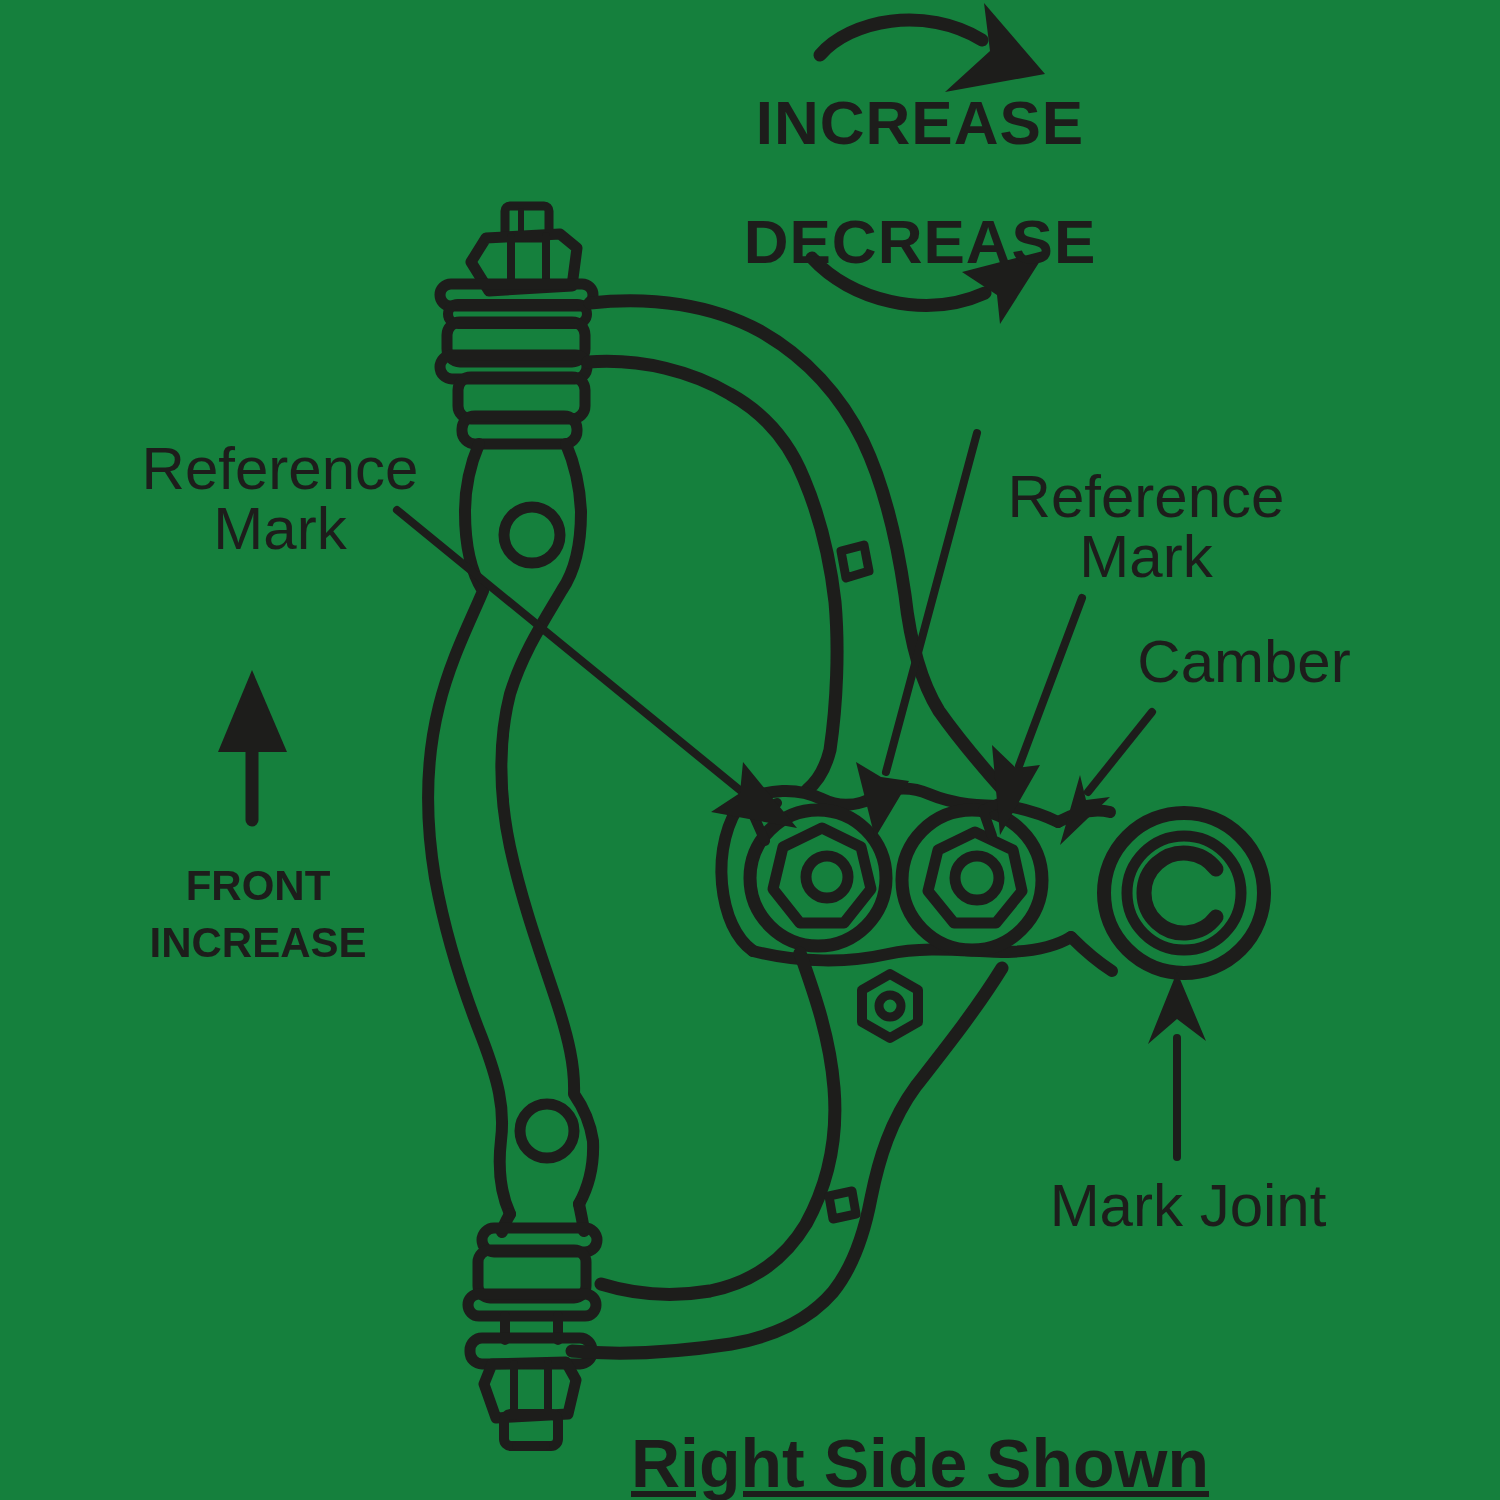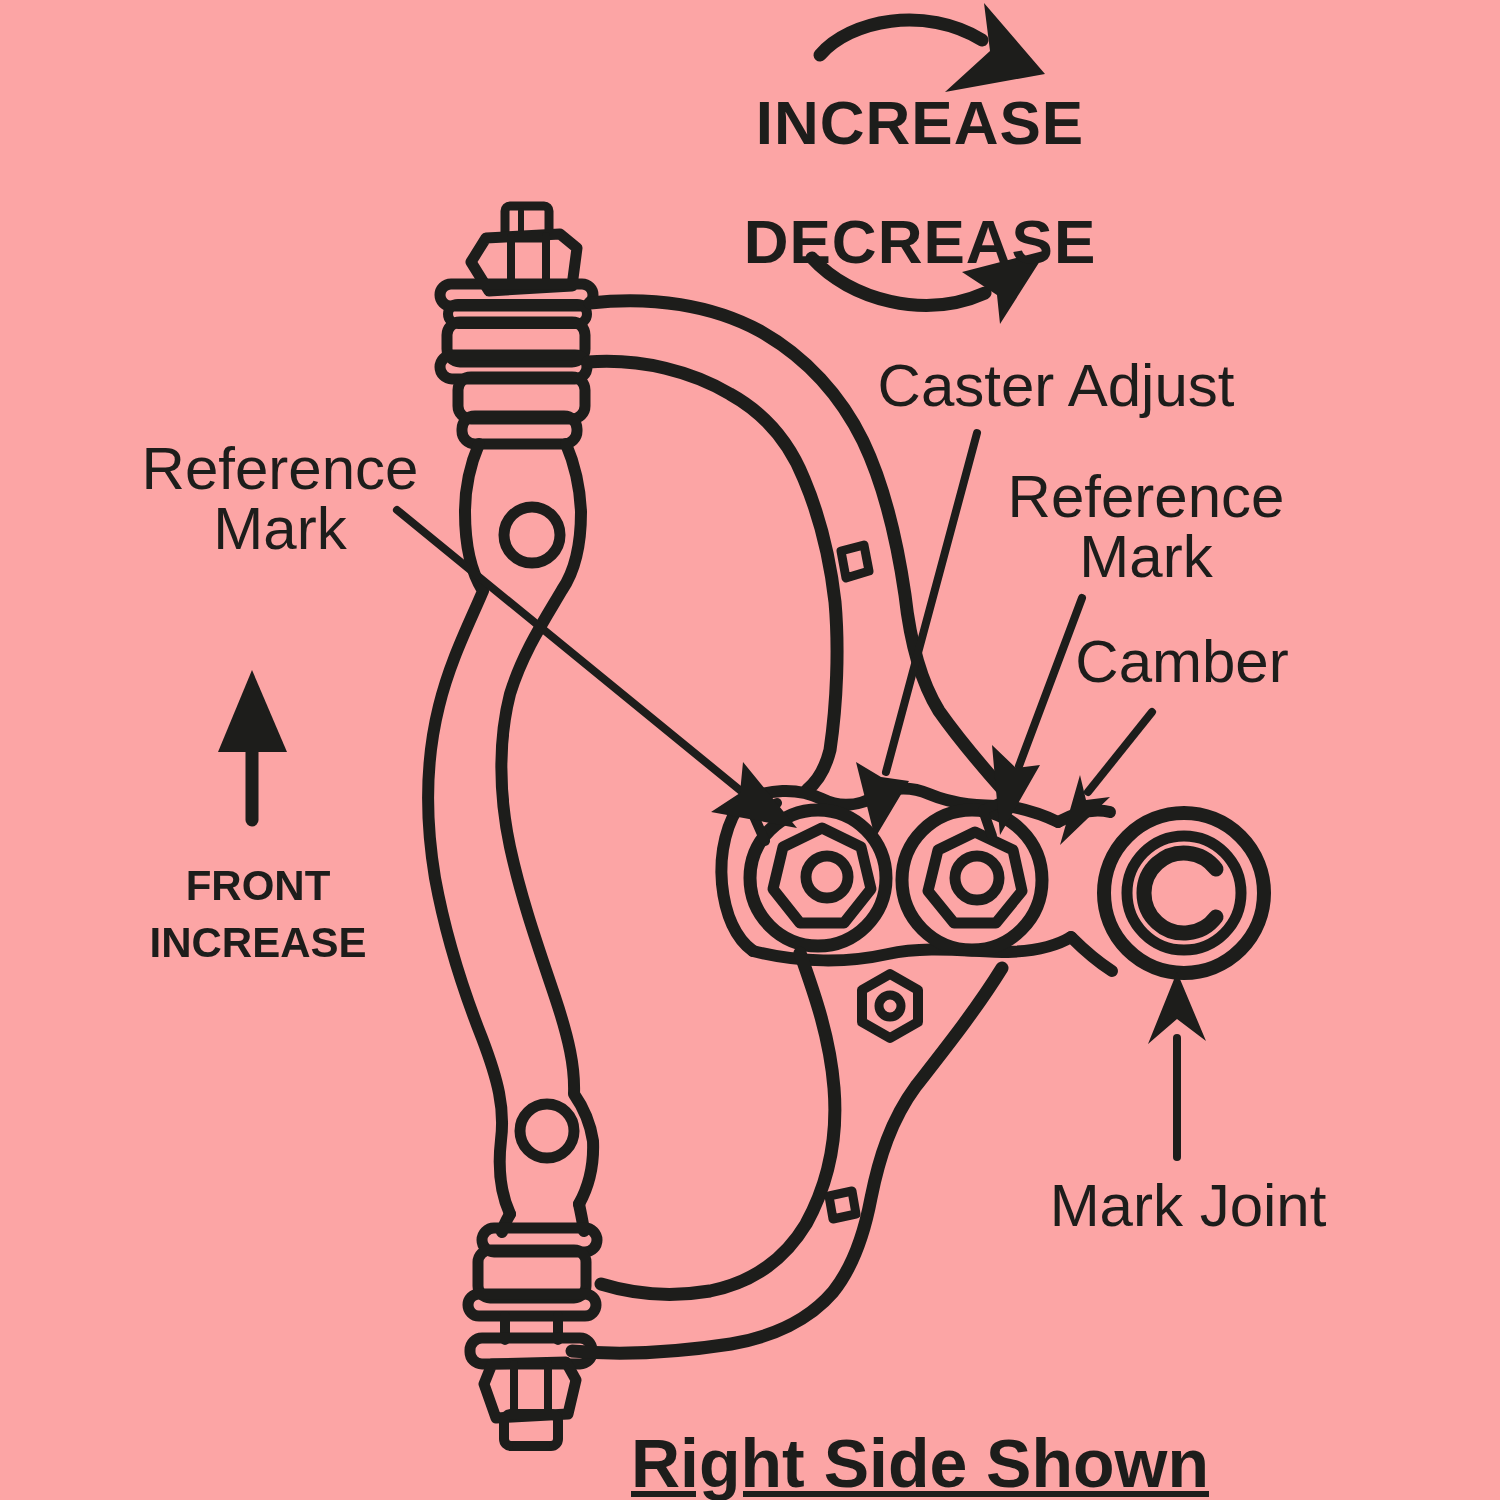--- a/index.html
+++ b/index.html
@@ -1,19 +1,19 @@
 <!DOCTYPE html>
 <html><head>
 <meta charset="utf-8">
 <style>
   html,body{margin:0;padding:0;background:#ffffff;}
   .canvas{
     position:relative;
     width:1500px;height:1500px;
-    background:#fca5a5;
+    background:#15803d;
     font-family:"Liberation Sans", sans-serif;
     color:#1d1d1b;
     overflow:hidden;
   }
   .drawing{position:absolute;left:0;top:0;width:1500px;height:1500px;}
   .lbl{
     position:absolute;
     text-align:center;
     line-height:60px;
     font-size:60px;
@@ -145,33 +145,32 @@
     <g>
       <path d="M1177 1157 V 1038" stroke-width="8"></path>
       <path d="M1177 972 L 1148 1044 L 1177 1019 L 1206 1041 Z" fill="#1d1d1b" stroke="none"></path>
     </g>
   </svg>
 
   <div class="lbl bold big" style="left:700px;top:92px;width:440px;">INCREASE</div>
 
   <div class="lbl bold big" style="left:700px;top:179px;width:440px;margin-top:32px;">DECREASE</div>
 
-  <div class="lbl" style="left:856px;top:356px;width:400px;">Caster Adjust</div>
 
   <div class="lbl" style="left:100px;top:439px;width:360px;">
     <div>Reference</div>
     <div>Mark</div>
   </div>
 
   <div class="lbl" style="left:966px;top:467px;width:360px;">
     <div>Reference</div>
     <div>Mark</div>
   </div>
 
-  <div class="lbl" style="left:1022px;top:632px;width:320px;">
+  <div class="lbl" style="left:1084px;top:632px;width:320px;">
     <div>Camber</div>
   </div>
 
   <div class="lbl bold front" style="left:78px;top:857px;width:360px;">
     <div>FRONT</div>
     <div>INCREASE</div>
   </div>
 
   <div class="lbl" style="left:1008px;top:1176px;width:360px;">Mark Joint</div>
 

